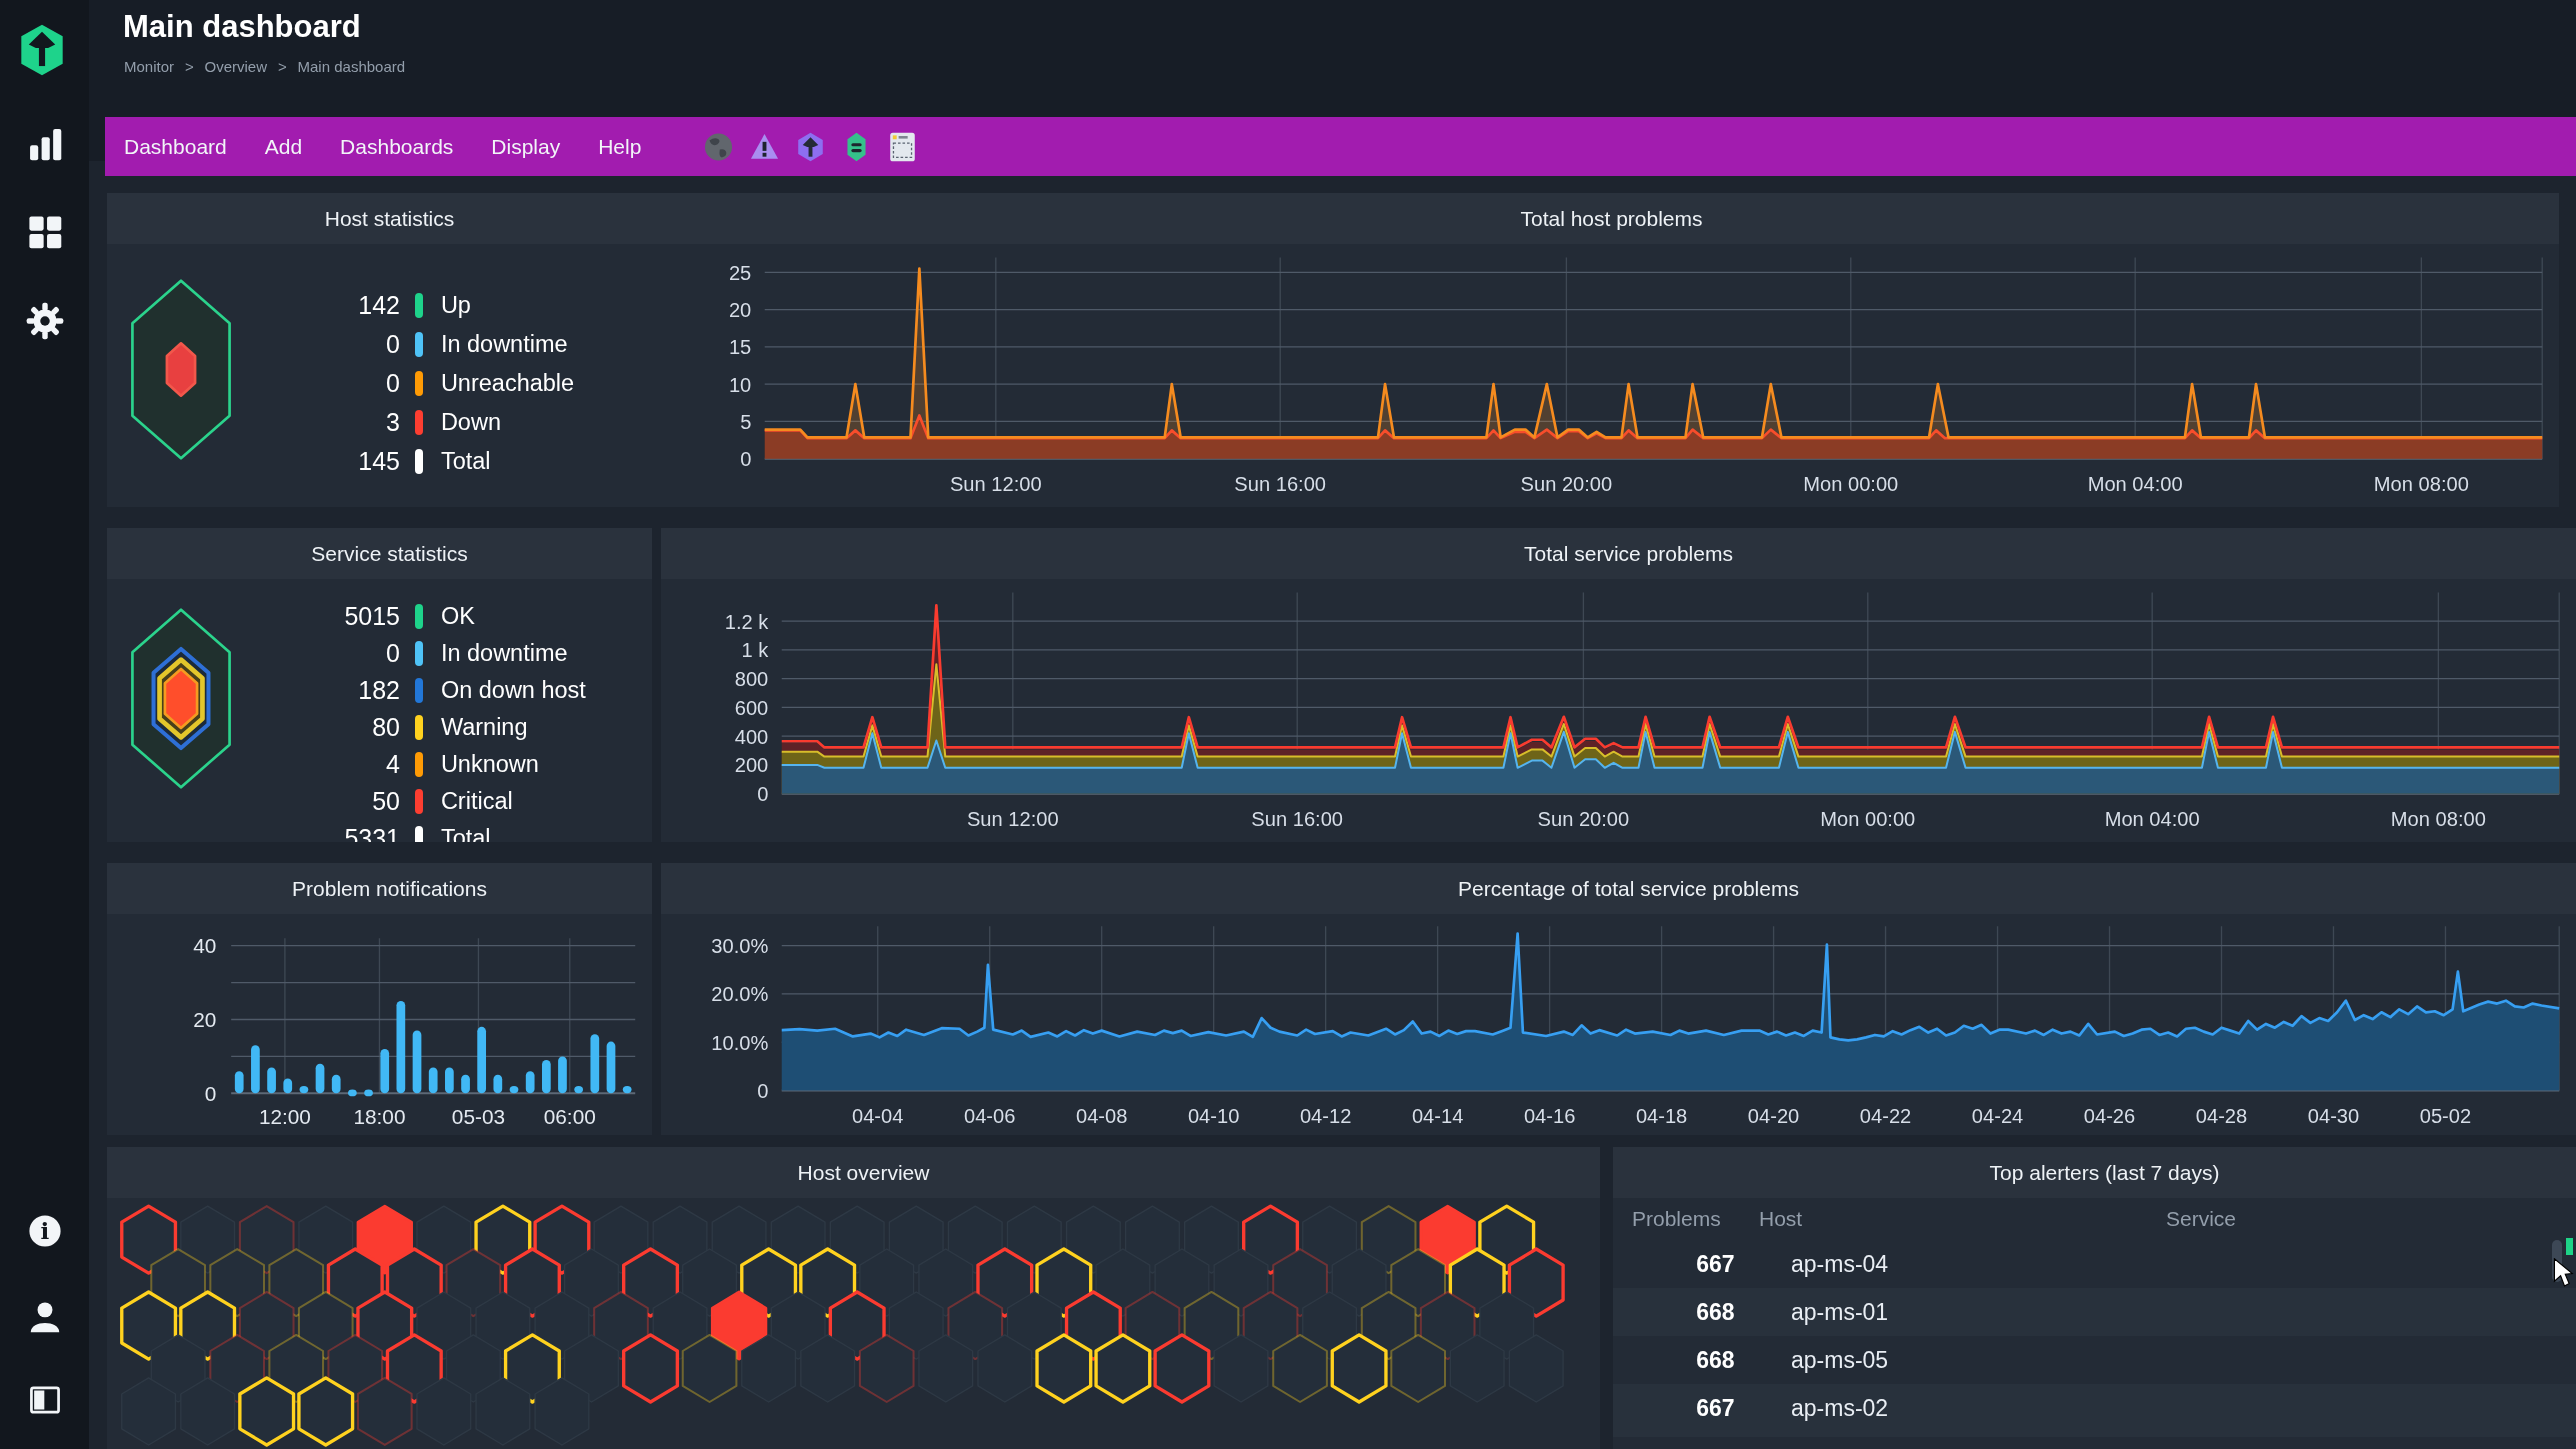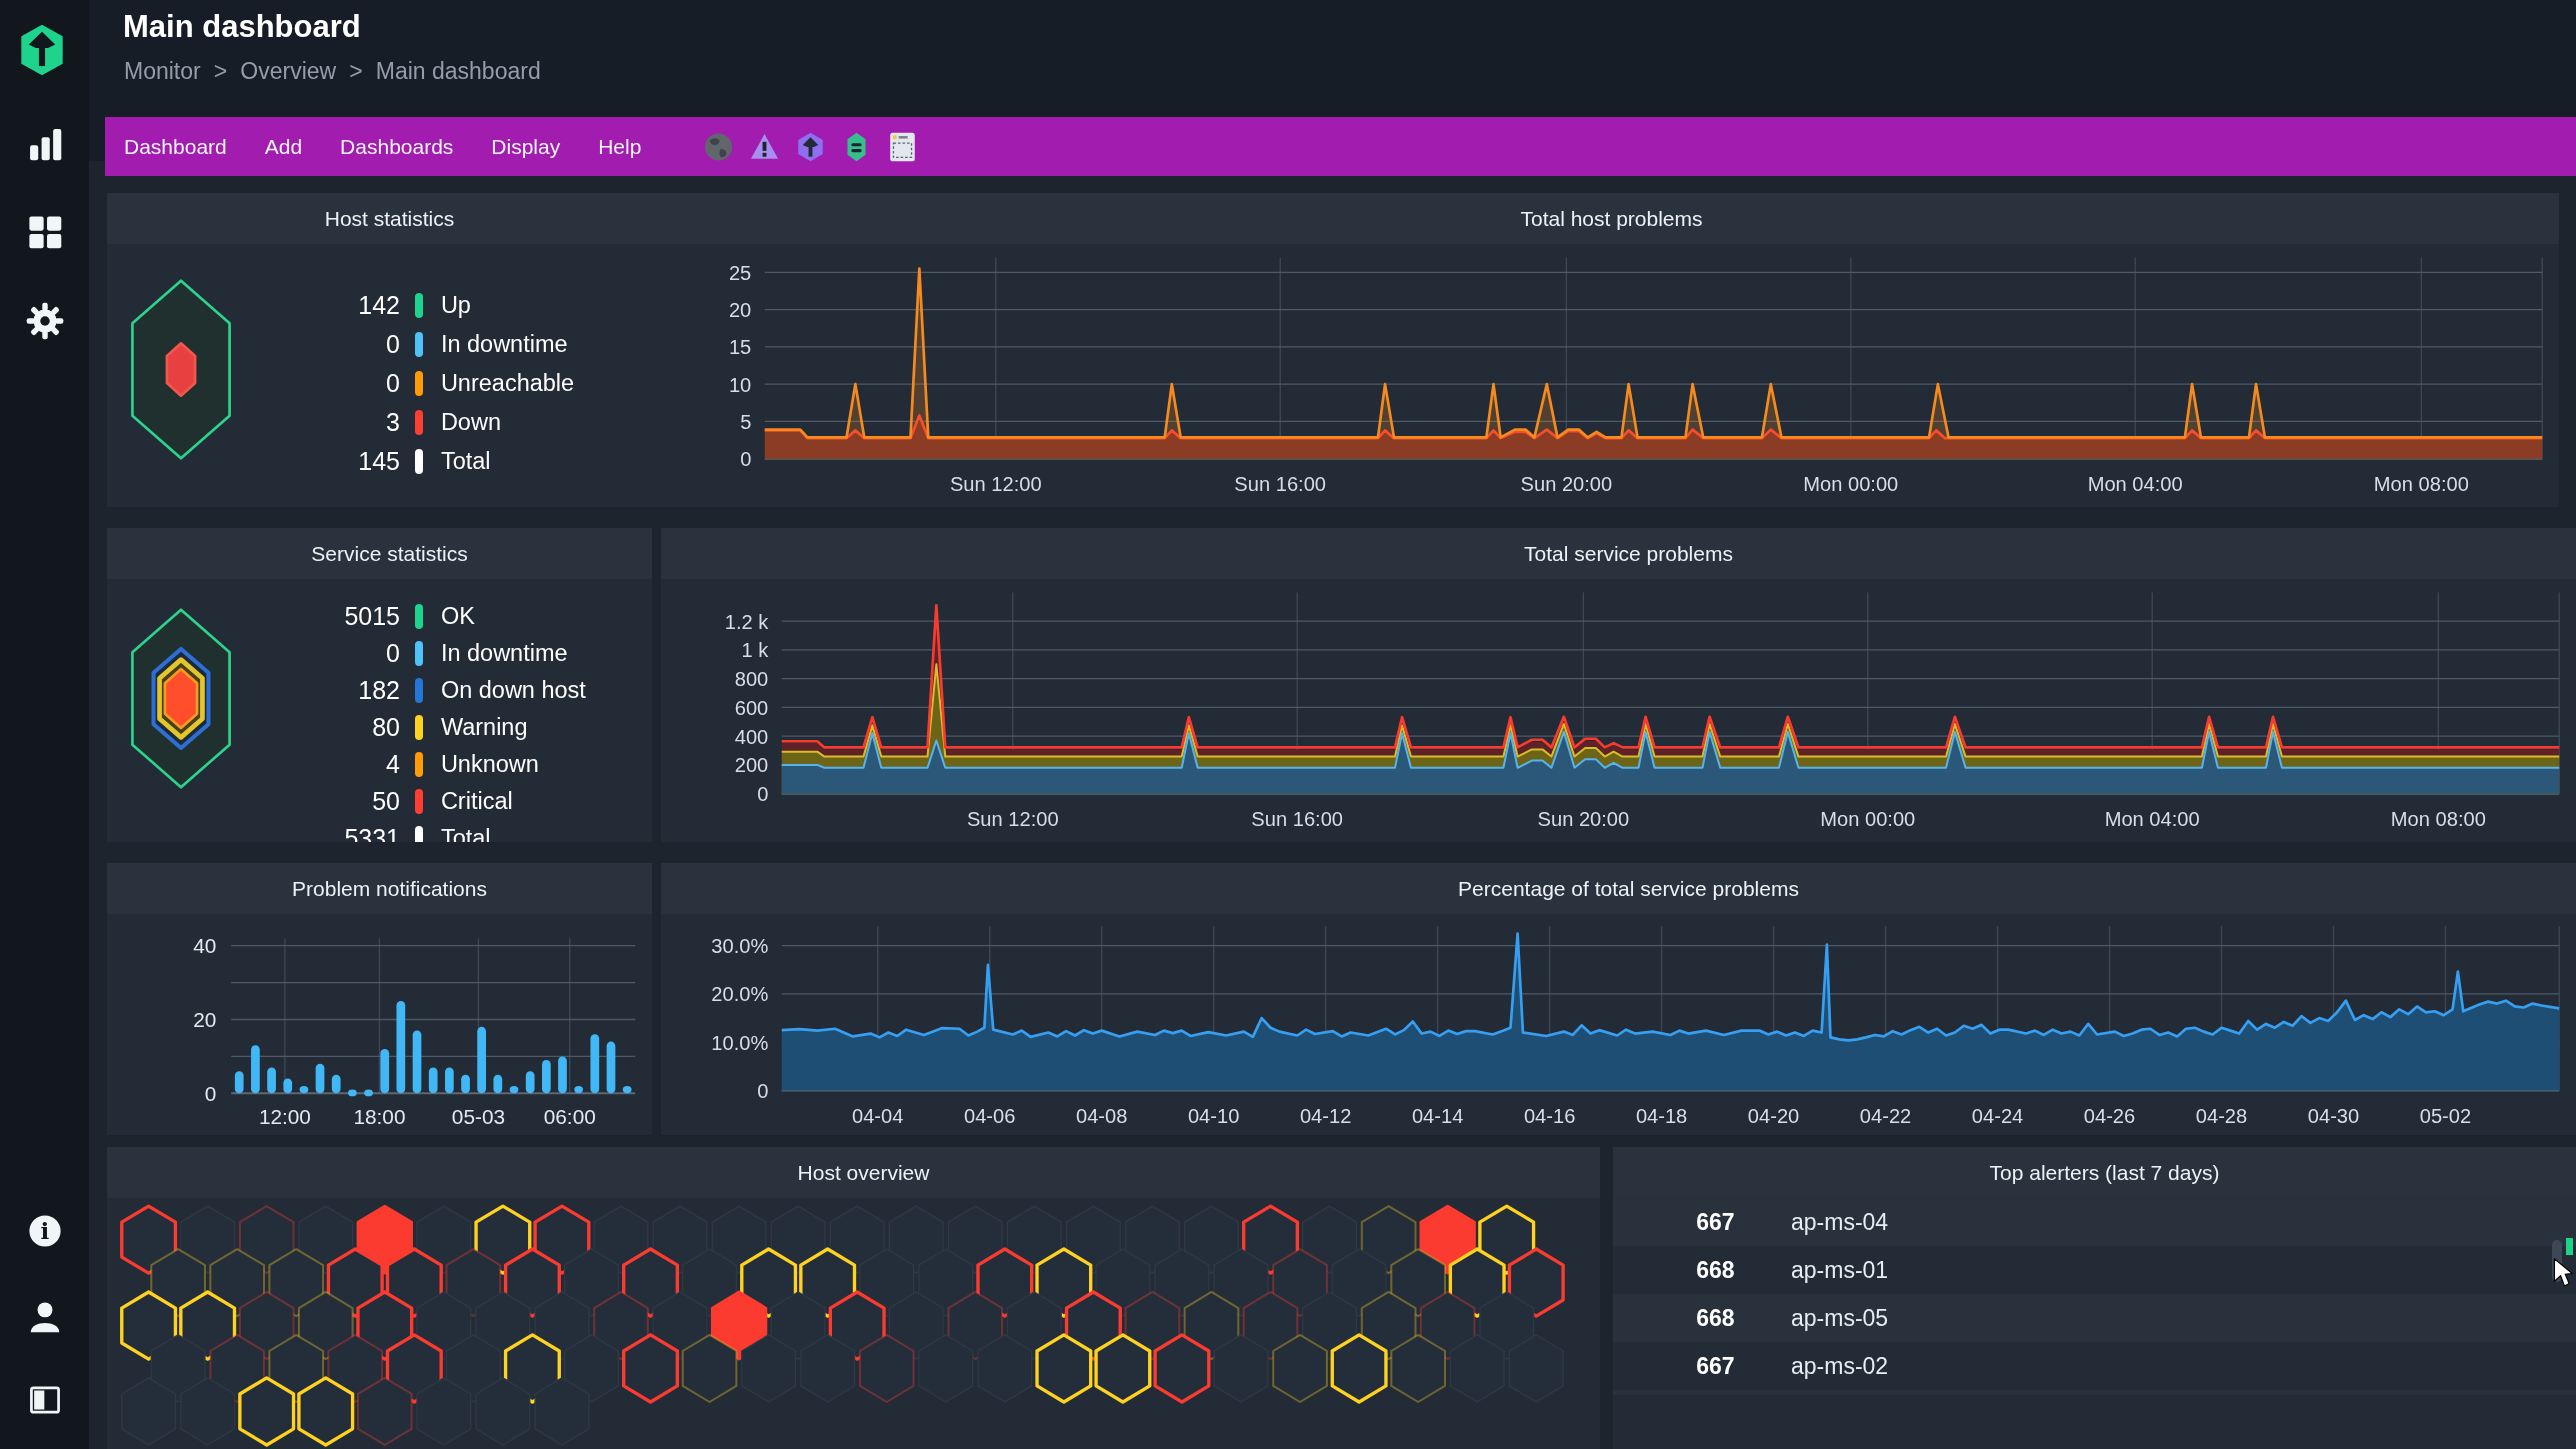--- a/index.html
+++ b/index.html
@@ -3,21 +3,21 @@
 <meta charset="utf-8">
 <style>
   html,body{margin:0;padding:0;background:#1d242e;width:2576px;height:1449px;overflow:hidden;
     font-family:"Liberation Sans",sans-serif;-webkit-font-smoothing:antialiased;}
   .abs{position:absolute;}
   
   #topstrip{position:absolute;left:0;top:0;width:2576px;height:161px;background:#171d26;}
   #sidebar{position:absolute;left:0;top:0;width:89px;height:1449px;background:#12171e;z-index:5;}
   .sb-icon{position:absolute;left:25.5px;width:38px;height:38px;cursor:pointer;}
   #app-title{position:absolute;left:123px;top:9.4px;font-size:31px;font-weight:700;color:#ffffff;}
-  #breadcrumb{position:absolute;left:124px;top:58px;font-size:23px;color:#939eab;text-align:center;}
+  #breadcrumb{position:absolute;left:124px;top:58px;font-size:15px;color:#939eab;text-align:center;}
   #breadcrumb span{margin-right:6.7px;}
   #menubar{position:absolute;left:105px;top:117px;width:2471px;height:59px;background:#a21caf;
     display:flex;align-items:center;gap:38px;padding-left:19px;box-sizing:border-box;}
   .menu-item{font-size:21px;color:#f2f5f8;cursor:pointer;}
   .menu-icons{display:flex;align-items:center;gap:14.8px;margin-left:24px;}
   .menu-icons .mi{width:31px;height:32px;cursor:pointer;}
   
   .panel{position:absolute;background:#232b36;overflow:hidden;}
   .phead{height:51px;background:#2a323d;display:flex;align-items:center;justify-content:center;
     font-size:21px;color:#eef2f6;padding-left:20px;}
@@ -503,20 +503,25 @@
         <polygon points="502.0,268.0 542.0,292.0 542.0,344.0 502.0,368.0 462.0,344.0 462.0,292.0" fill="#242e3a" stroke="#2e3945" stroke-width="2" stroke-linejoin="round"></polygon>
         <polygon points="590.0,268.0 630.0,292.0 630.0,344.0 590.0,368.0 550.0,344.0 550.0,292.0" fill="#242e3a" stroke="#2e3945" stroke-width="2" stroke-linejoin="round"></polygon>
         <polygon points="678.0,268.0 718.0,292.0 718.0,344.0 678.0,368.0 638.0,344.0 638.0,292.0" fill="#242e3a" stroke="#2e3945" stroke-width="2" stroke-linejoin="round"></polygon>
       </svg>
   </div>
 </div>
 
 <div class="panel" style="left:1613px;top:1147px;width:963px;height:302px">
   <div class="phead">Top alerters (last 7 days)</div>
   <div class="pbody">
+    <div class="t-head">
+      <span class="th-problems">Problems</span>
+      <span class="th-host">Host</span>
+      <span class="th-service">Service</span>
+    </div>
     <div class="t-row">
       <span class="t-cell-num">667</span>
       <span class="t-cell-host">ap-ms-04</span>
       <span class="t-cell-service"></span>
     </div>
     <div class="t-row">
       <span class="t-cell-num">668</span>
       <span class="t-cell-host">ap-ms-01</span>
       <span class="t-cell-service"></span>
     </div>

